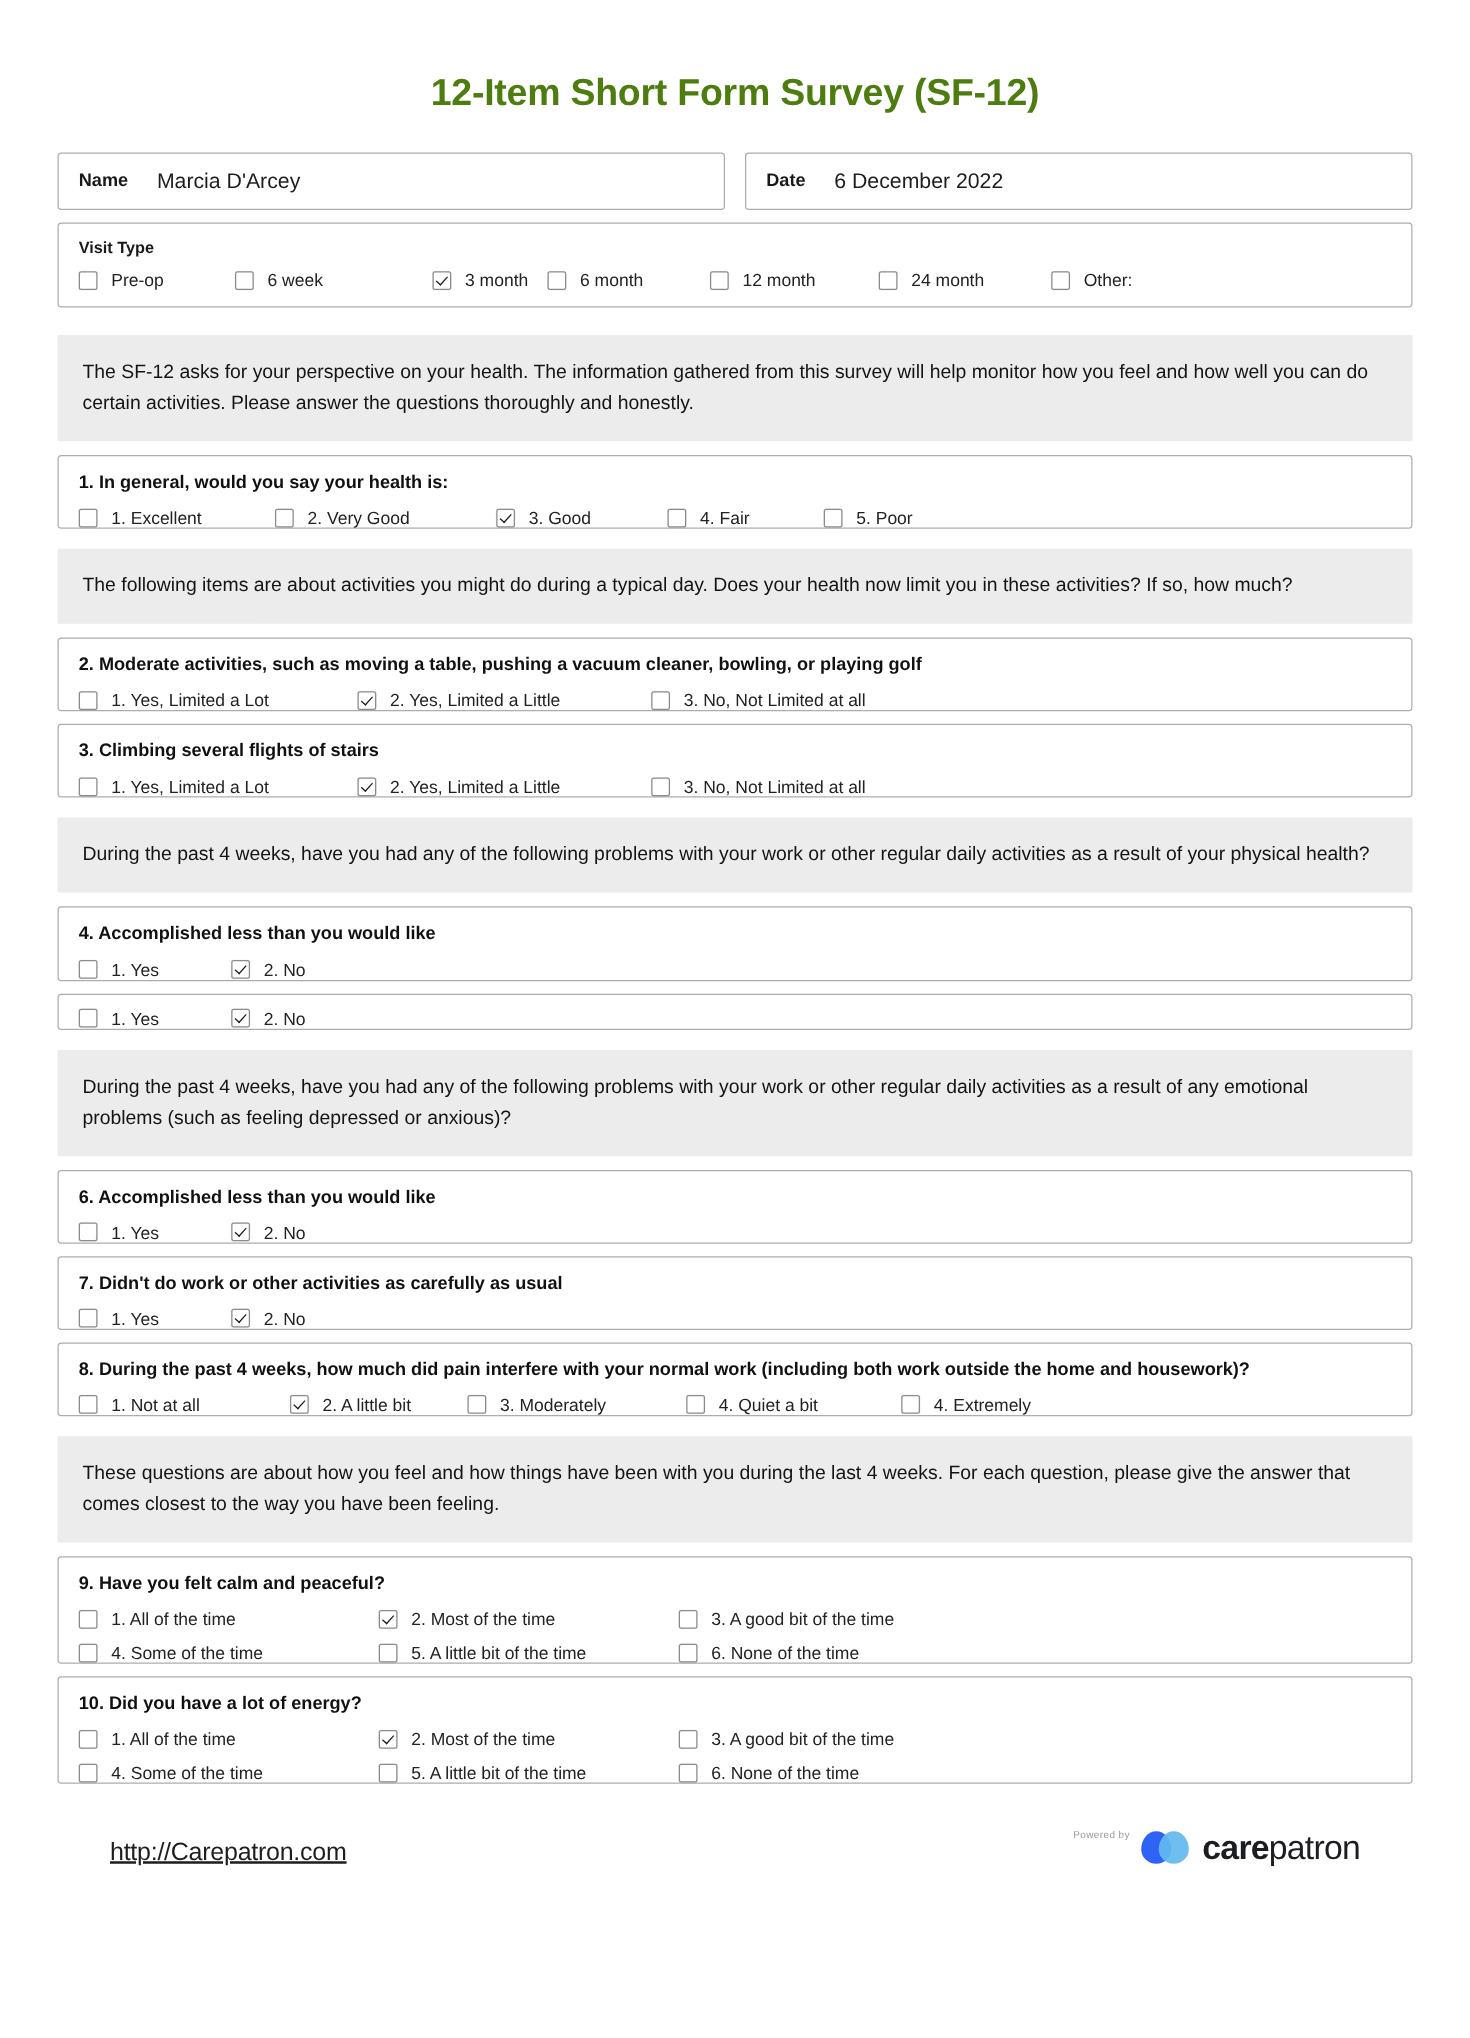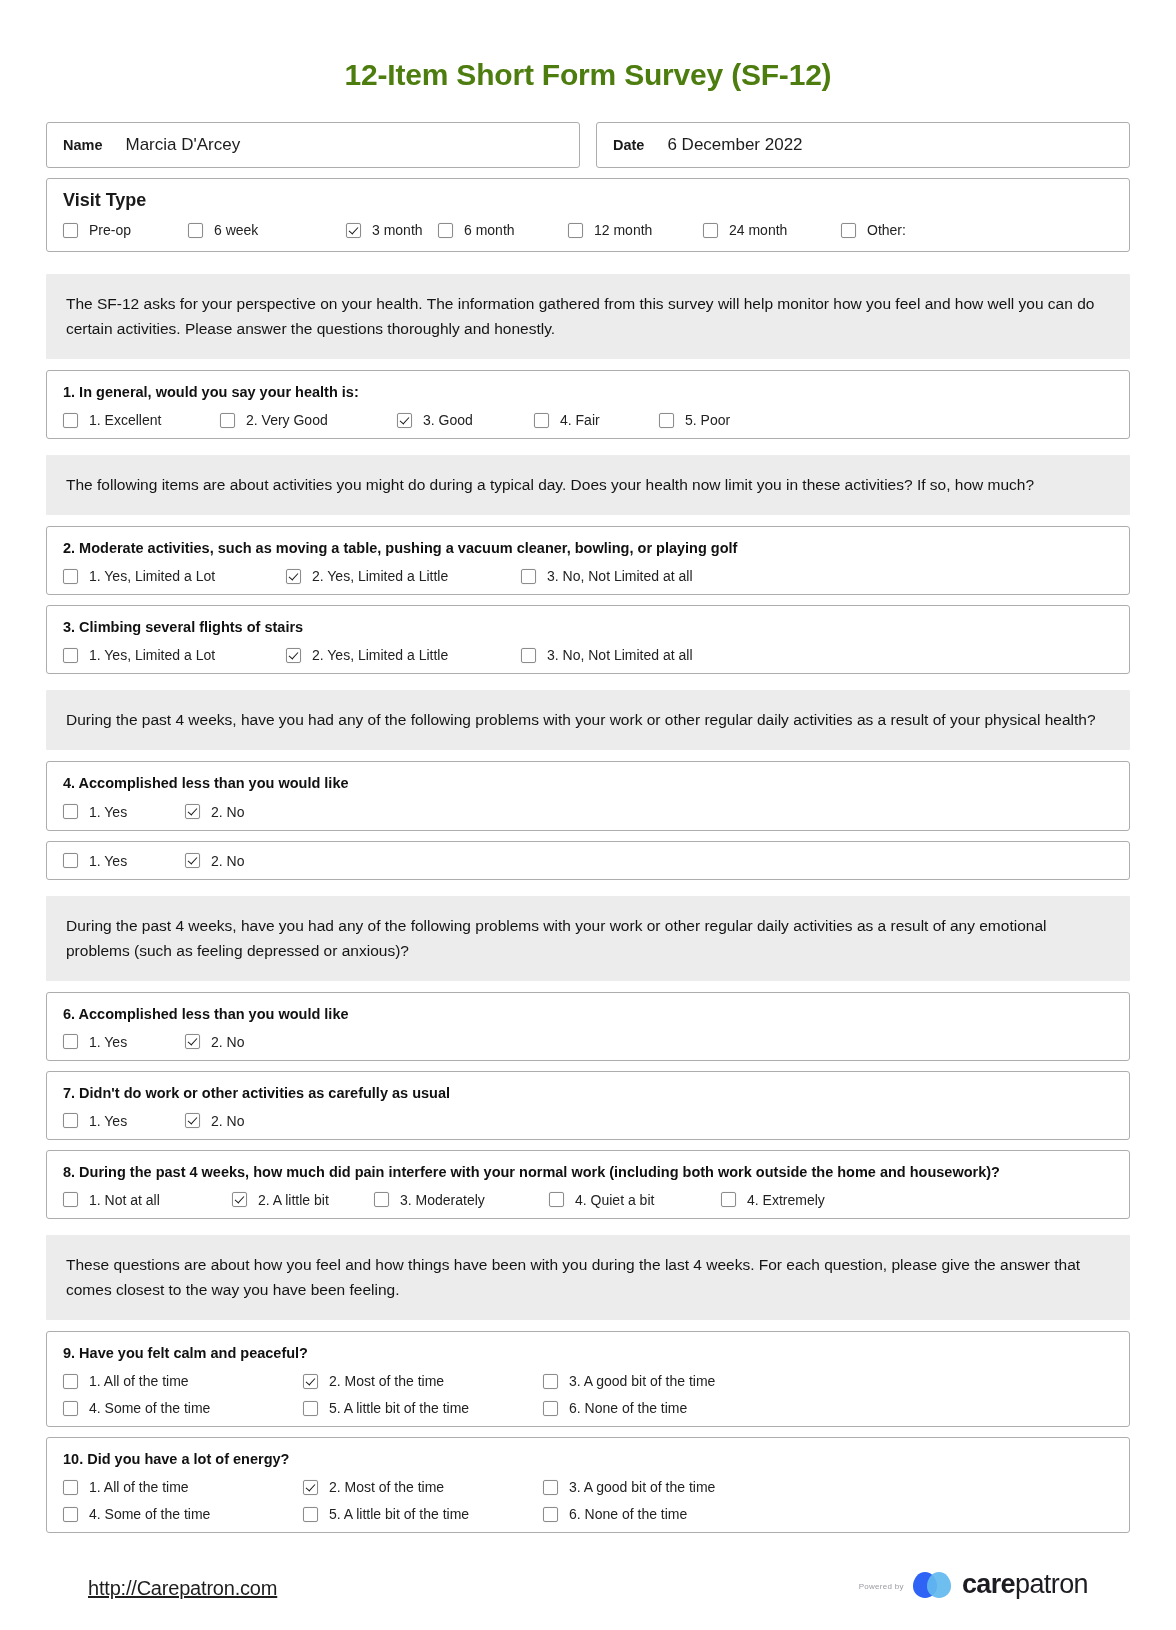--- a/index.html
+++ b/index.html
@@ -57,21 +57,21 @@
   }
   .field-value {
     font-size: 17px;
     font-weight: normal;
     color: #1d1d1d;
     padding-left: 16px;
   }
   
   .visit-box { margin-bottom: 22px; padding: 11px 16px 13px 16px; }
   .visit-title {
-    font-size: 18px;
+    font-size: 13px;
     font-weight: bold;
     margin-bottom: 11px;
   }
   .visit-opts {
     display: flex;
     align-items: center;
   }
   .visit-opts .opt { margin-right: 0; }
   .visit-opts .opt:nth-child(1) { width: 125px; }
   .visit-opts .opt:nth-child(2) { width: 158px; }
@@ -87,21 +87,21 @@
     font-size: 15.5px;
     line-height: 1.62;
     color: #141414;
     border-radius: 1px;
   }
   .band.first { margin-top: 0; }
   
   .q {
     border: 1px solid #adadad;
     border-radius: 3px;
-    padding: 11px 16px 10px 16px;
+    padding: 11px 16px 0 16px;
     margin-bottom: 10px;
     background: #fff;
   }
   .q-text {
     font-size: 14.5px;
     font-weight: bold;
     line-height: 1.45;
     margin-bottom: 9px;
     color: #111;
   }
@@ -169,21 +169,21 @@
     padding: 0 42px 0 42px;
   }
   .footer-link {
     font-size: 20px;
     color: #1e1e1e;
     text-decoration: underline;
     letter-spacing: -0.2px;
   }
   .brand {
     display: flex;
-    align-items: flex-end;
+    align-items: flex-start;
     gap: 9px;
   }
   .powered {
     font-size: 8px;
     color: #9a9aa2;
     letter-spacing: 0.3px;
     margin-bottom: 9px;
   }
   .brand-mark {
     position: relative;

